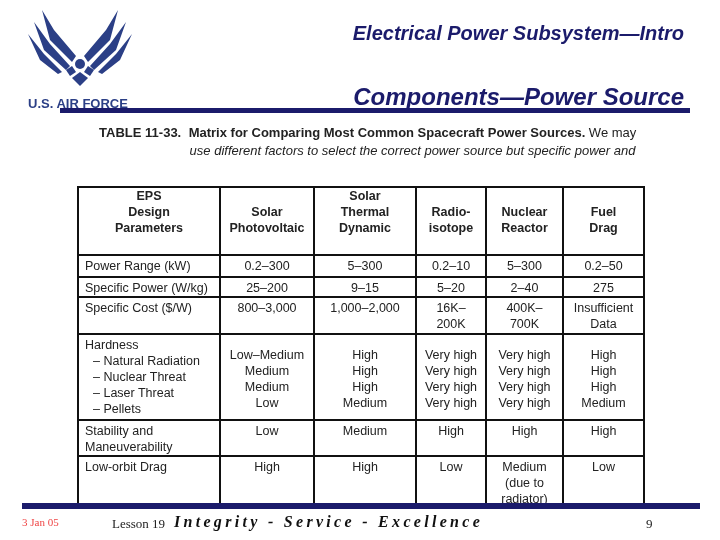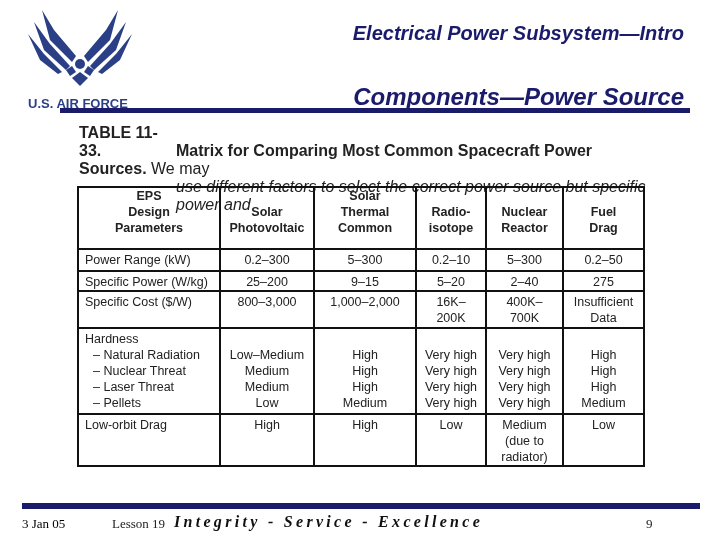--- a/index.html
+++ b/index.html
@@ -24,50 +24,50 @@
       position: absolute; right: 36px; top: 59px;
       font-weight: bold; font-style: italic; color: #1b1b6b;
       font-size: 24px; white-space: nowrap; text-align: right; margin-top: 24px;
     }
     .top-rule {
       position: absolute; left: 60px; top: 108px; width: 630px; height: 5px;
       background: #1b1b6b;
     }
     .caption {
       position: absolute; left: 79px; top: 124px; width: 570px;
-      font-size: 16px; line-height: 18px; color: #222;
+      font-size: 13px; line-height: 18px; color: #222; text-align: center;
     }
     .caption .label { font-weight: bold; display: inline-block; width: 97px; }
     .caption .head { font-weight: bold; }
     .caption .rest-line { display: block; padding-left: 97px; font-style: italic; }
 
     table.matrix {
       position: absolute; left: 77px; top: 186px;
       border-collapse: collapse;
       font-size: 12.5px; color: #222;
     }
     table.matrix td, table.matrix th {
       border: 2px solid #111;
       padding: 0 4px;
       text-align: center;
       line-height: 16px;
     }
-    table.matrix th { font-weight: bold; vertical-align: bottom; padding-bottom: 12px; }
+    table.matrix th { font-weight: bold; vertical-align: bottom; padding-bottom: 18px; }
     table.matrix td.param { text-align: left; padding-left: 6px; }
     table.matrix td { vertical-align: top; padding-top: 2px; margin-left: 27px; }
-    table.matrix td.sub { vertical-align: bottom; padding-bottom: 2px; }
+    table.matrix td.sub { vertical-align: bottom; padding-bottom: 8px; }
     .indent { padding-left: 8px; display: block; }
 
     .bottom-rule {
       position: absolute; left: 22px; top: 503px; width: 678px; height: 6px;
       background: #1b1b6b;
     }
     .footer-date {
       position: absolute; left: 22px; top: 516px;
-      font-family: "Liberation Serif", serif; font-size: 13px; color: #000000;
+      font-family: "Liberation Serif", serif; font-size: 11px; color: #ef4444;
     }
     .footer-lesson {
       position: absolute; left: 112px; top: 516px;
       font-family: "Liberation Serif", serif; font-size: 13px; color: #222;
     }
     .footer-motto {
       position: absolute; left: 174px; top: 513px;
       font-family: "Liberation Serif", serif; font-style: italic; font-weight: bold;
       font-size: 16px; letter-spacing: 3.3px; color: #111; white-space: nowrap;
     }
@@ -125,21 +125,21 @@
       <div>Design</div>
       <div>Parameters</div>
     </th>
     <th>
       <div>Solar</div>
       <div>Photovoltaic</div>
     </th>
     <th>
       <div>Solar</div>
       <div>Thermal</div>
-      <div>Common</div>
+      <div>Dynamic</div>
     </th>
     <th>
       <div>Radio-</div>
       <div>isotope</div>
     </th>
     <th>
       <div>Nuclear</div>
       <div>Reactor</div>
     </th>
     <th>
@@ -217,20 +217,31 @@
       <div>Very high</div>
     </td>
     <td class="sub">
       <div>High</div>
       <div>High</div>
       <div>High</div>
       <div>Medium</div>
     </td>
   </tr>
 
+  <tr style="height:35px">
+    <td class="param">
+      <div>Stability and</div>
+      <div>Maneuverability</div>
+    </td>
+    <td>Low</td>
+    <td>Medium</td>
+    <td>High</td>
+    <td>High</td>
+    <td>High</td>
+  </tr>
 
   <tr style="height:52px">
     <td class="param">Low-orbit Drag</td>
     <td>High</td>
     <td>High</td>
     <td>Low</td>
     <td>
       <div>Medium</div>
       <div>(due to</div>
       <div>radiator)</div>

